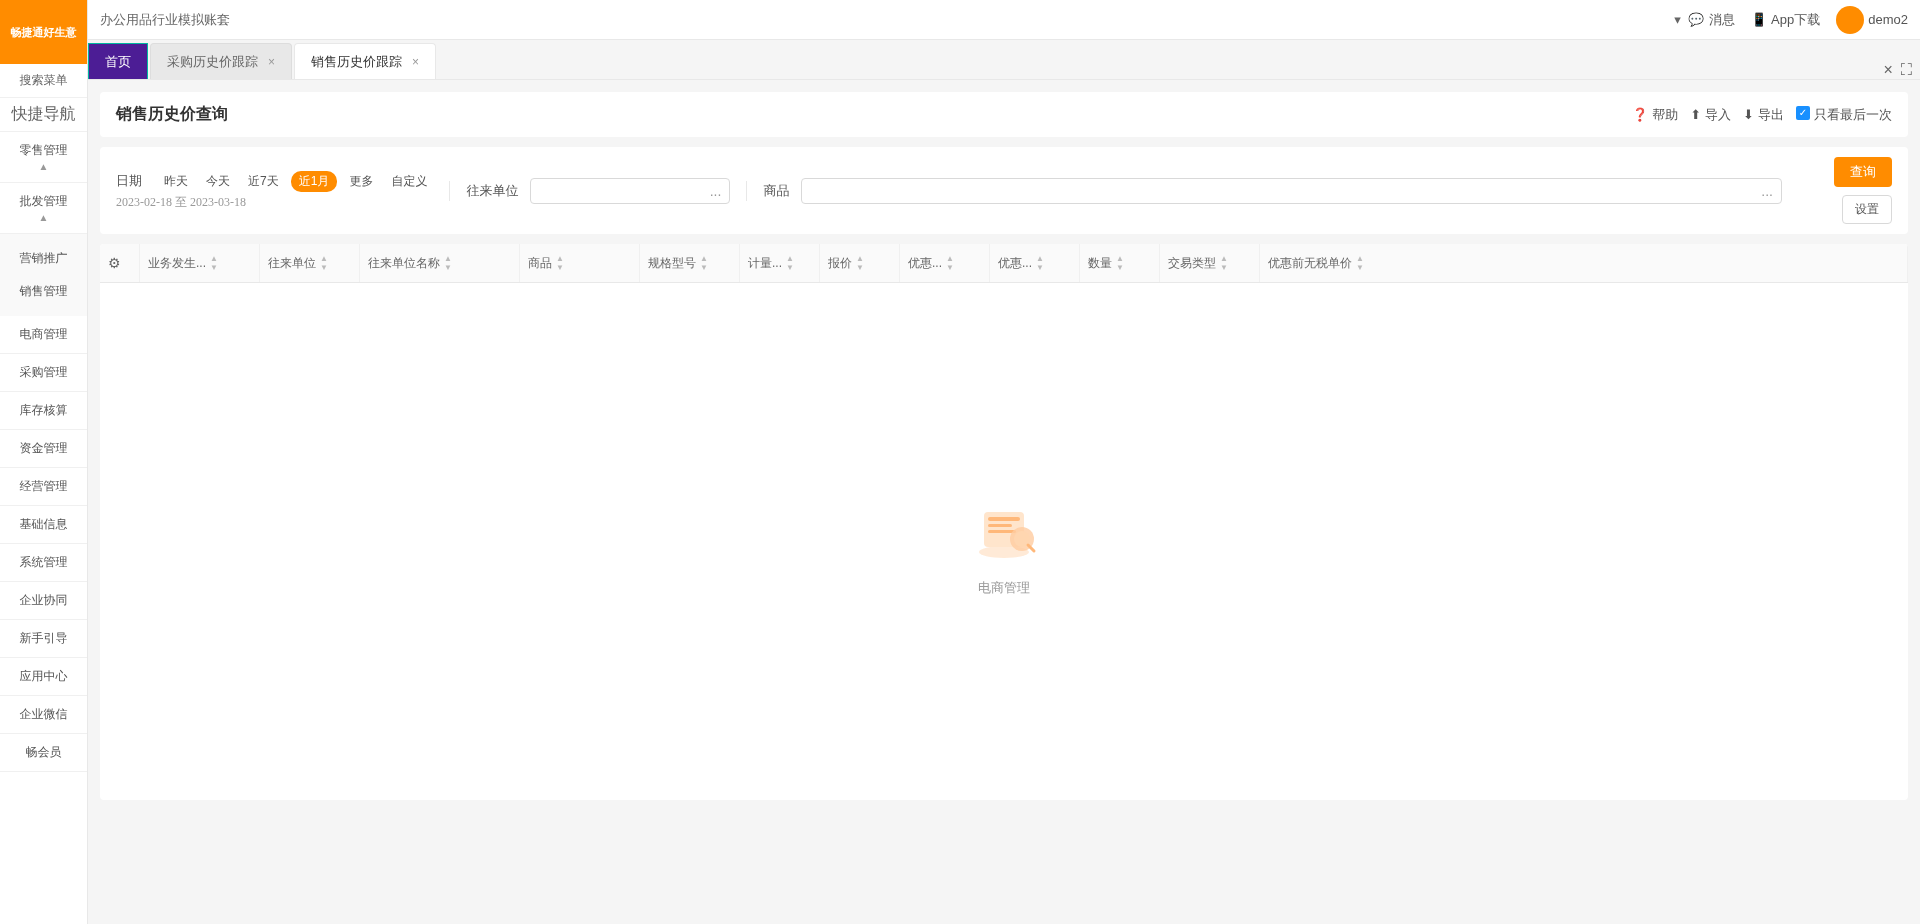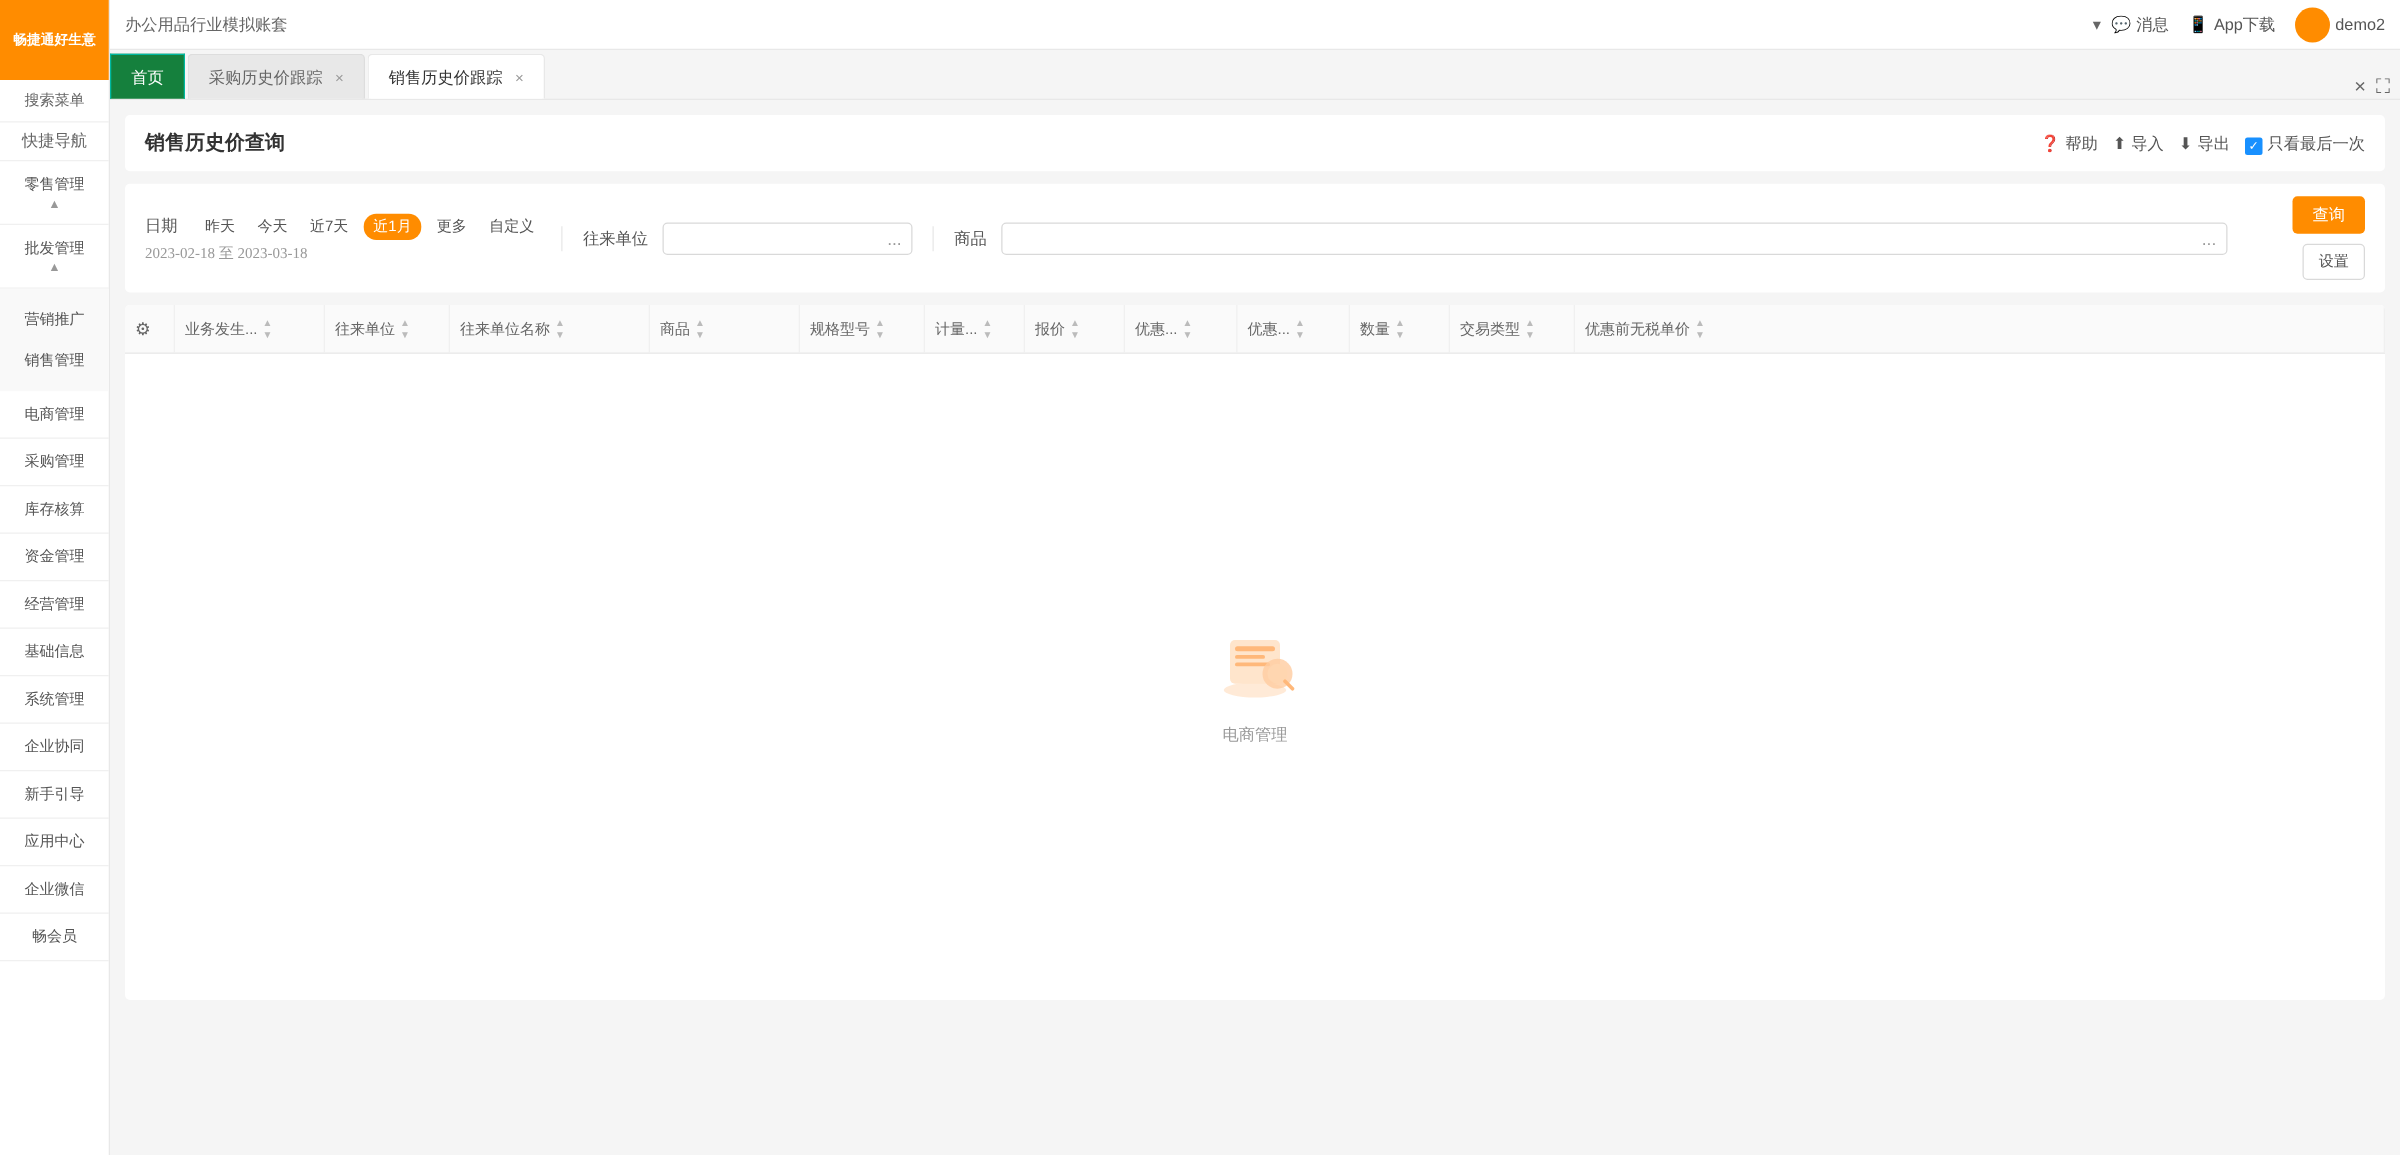--- a/index.html
+++ b/index.html
@@ -3,55 +3,55 @@
   <meta charset="utf-8">
   <style>
     * { margin: 0; padding: 0; box-sizing: border-box; }
     body { font-family: 'Microsoft YaHei', Arial, sans-serif; font-size: 13px; background: #f5f5f5; color: #333; width: 1920px; height: 924px; overflow: hidden; display: flex; }
 
     
     .sidebar { width: 88px; background: #fff; display: flex; flex-direction: column; border-right: 1px solid #e8e8e8; height: 924px; flex-shrink: 0; }
     .sidebar-logo { height: 64px; background: #ff8c00; display: flex; align-items: center; justify-content: center; flex-shrink: 0; }
     .sidebar-logo-text { color: #fff; font-size: 11px; font-weight: bold; text-align: center; line-height: 1.3; }
     .sidebar-search { padding: 8px 0; text-align: center; font-size: 12px; color: #666; cursor: pointer; border-bottom: 1px solid #f0f0f0; }
-    .sidebar-nav { padding: 6px 0; text-align: center; font-size: 13px; color: #666; cursor: pointer; border-bottom: 1px solid #f0f0f0; }
+    .sidebar-nav { padding: 6px 0; text-align: center; font-size: 16px; color: #666; cursor: pointer; border-bottom: 1px solid #f0f0f0; }
     .sidebar-item { padding: 10px 0; text-align: center; font-size: 12px; color: #555; cursor: pointer; border-bottom: 1px solid #f0f0f0; display: flex; flex-direction: column; align-items: center; gap: 2px; }
     .sidebar-item .arrow { font-size: 10px; color: #999; }
     .sidebar-section { padding: 8px 0; background: #f9f9f9; }
     .sidebar-sub-item { padding: 8px 0; text-align: center; font-size: 12px; color: #555; cursor: pointer; }
 
     
     .main { flex: 1; display: flex; flex-direction: column; height: 812px; overflow: hidden; }
 
     
     .topbar { height: 40px; background: #fff; border-bottom: 1px solid #e8e8e8; display: flex; align-items: center; padding: 0 12px; gap: 8px; flex-shrink: 0; }
     .topbar-title { font-size: 13px; color: #666; flex: 1; }
     .topbar-dropdown { font-size: 13px; color: #666; cursor: pointer; }
     .topbar-actions { display: flex; align-items: center; gap: 16px; color: #555; font-size: 13px; }
     .topbar-action { cursor: pointer; display: flex; align-items: center; gap: 4px; }
     .topbar-avatar { width: 28px; height: 28px; border-radius: 50%; background: #ff8c00; display: flex; align-items: center; justify-content: center; color: #fff; font-size: 11px; }
 
     
     .tabs { height: 40px; background: #f5f5f5; display: flex; align-items: flex-end; padding: 0 0; flex-shrink: 0; border-bottom: 1px solid #e8e8e8; }
     .tab { height: 36px; padding: 0 16px; display: flex; align-items: center; gap: 6px; font-size: 13px; cursor: pointer; border-radius: 4px 4px 0 0; background: #e8e8e8; color: #666; margin-left: 2px; border: 1px solid #ddd; border-bottom: none; }
     .tab.active { background: #fff; color: #333; border-color: #e8e8e8; }
-    .tab.home { background: #15803d; color: #fff; border-color: #00b8a0; border-radius: 0; margin-left: 0; }
+    .tab.home { background: #4c1d95; color: #fff; border-color: #00b8a0; border-radius: 0; margin-left: 0; }
     .tab-close { font-size: 12px; color: #999; cursor: pointer; margin-left: 4px; }
     .tabs-right { margin-left: auto; display: flex; align-items: center; gap: 8px; padding-right: 8px; }
     .tab-window-btn { font-size: 16px; color: #666; cursor: pointer; }
 
     
     .page-content { flex: 1; background: #f5f5f5; padding: 12px; overflow: hidden; display: flex; flex-direction: column; gap: 10px; }
 
     
     .page-header { background: #fff; padding: 12px 16px; border-radius: 4px; display: flex; align-items: center; justify-content: space-between; }
     .page-title { font-size: 16px; font-weight: bold; color: #333; }
     .page-header-actions { display: flex; align-items: center; gap: 12px; font-size: 13px; color: #555; }
     .page-header-action { cursor: pointer; display: flex; align-items: center; gap: 4px; }
-    .page-header-checkbox { display: flex; align-items: flex-end; gap: 4px; }
+    .page-header-checkbox { display: flex; align-items: flex-start; gap: 4px; }
     .checkbox-blue { width: 14px; height: 14px; background: #1890ff; border-radius: 2px; display: flex; align-items: center; justify-content: center; }
     .checkbox-blue::after { content: '✓'; color: #fff; font-size: 10px; }
 
     
     .filter-area { background: #fff; padding: 10px 16px; border-radius: 4px; display: flex; align-items: center; gap: 12px; flex-wrap: wrap; }
     .filter-label { font-size: 13px; color: #555; white-space: nowrap; }
     .filter-date-options { display: flex; align-items: center; gap: 6px; }
     .date-option { font-size: 12px; color: #555; cursor: pointer; padding: 2px 6px; border-radius: 3px; }
     .date-option.active { background: #ff8c00; color: #fff; border-radius: 10px; padding: 2px 8px; }
     .date-range { font-size: 12px; color: #999; margin-top: 2px; font-family: Liberation Serif, serif; }

